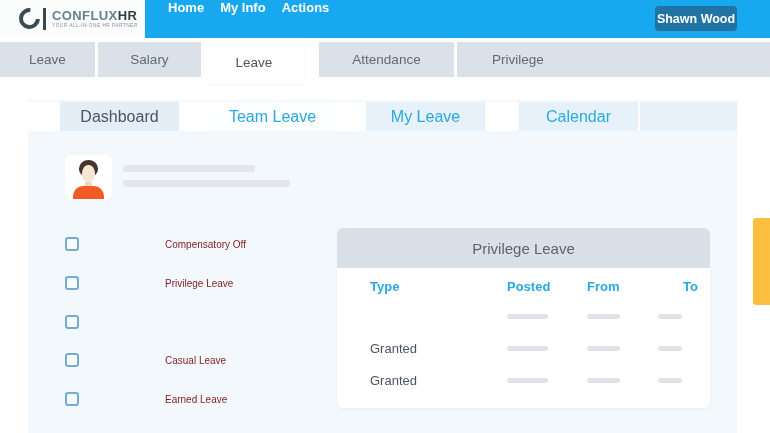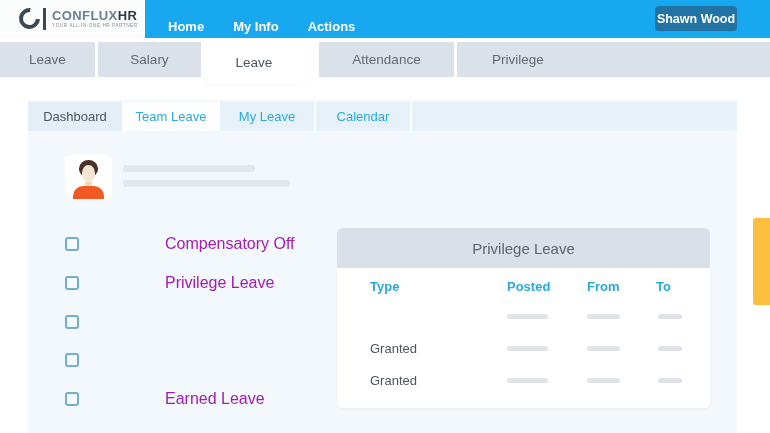--- a/index.html
+++ b/index.html
@@ -12,43 +12,43 @@
   .logo-box { position:absolute; left:0; top:0; width:145px; height:38px; background:#fbfcfc;
     display:flex; align-items:center; padding-left:19px; }
   .logo-icon { position:relative; width:30px; height:26px; flex:0 0 auto; }
   .logo-arc { position:absolute; left:0; top:2px; width:21px; height:21px; border-radius:50%;
     border:4px solid #3A4A55; border-right-color:transparent; transform:rotate(-40deg); }
   .logo-bar { position:absolute; left:24px; top:2px; width:3px; height:22px; background:#3A4A55; }
   .logo-text { display:flex; flex-direction:column; line-height:1; margin-left:3px; }
   .logo-name { font-size:13px; font-weight:700; letter-spacing:.4px; color:#64828F; white-space:nowrap; }
   .logo-name b { color:#2E3D47; font-weight:800; }
   .logo-tagline { font-size:4.8px; color:#8A9299; letter-spacing:.45px; margin-top:2px; white-space:nowrap; }
-  .topnav { position:absolute; left:168px; top:0; height:34px; display:flex; align-items:flex-end; gap:29px; }
+  .topnav { position:absolute; left:168px; top:0; height:34px; display:flex; align-items:flex-start; gap:16px; }
   .topnav .nav-item { color:#ffffff; font-size:13px; font-weight:700; cursor:pointer; white-space:nowrap; }
   .user-btn { position:absolute; left:655px; top:6px; width:82px; height:25px; background:#2173A3;
     border:none; border-radius:4px; color:#fff; font-size:12.5px; font-weight:700;
     font-family:"Liberation Sans", sans-serif; cursor:pointer; }
 
   
   .tabs-row { position:absolute; left:0; top:42px; width:770px; height:35px; display:flex; gap:3px; }
   .tab { height:35px; background:#DBE1E8; color:#5F6A74; font-size:13.5px;
     display:flex; align-items:center; justify-content:center; cursor:pointer; }
   .tab-feed { width:95px; }
   .tab-salary { width:103px; }
   .tab-leave { width:100px; position:relative; top:-2px; height:44px; background:#ffffff;
     color:#4A545E; box-shadow:0 1px 3px rgba(0,0,0,.04); z-index:2; }
   .tab-attendance { width:135px;margin-left:12px; }
   .tab-directory { flex:1; justify-content:flex-start; padding-left:35px; }
 
   
   .content { position:absolute; left:28px; top:100px; width:709px; height:333px; background:#F3F8FD; }
 
   .subtabs { position:absolute; left:0; top:2px; width:709px; height:29px; display:flex; gap:2px; background:#ffffff; }
-  .subtab { width:94px; height:29px; background:#E7F1F9; display:flex; align-items:center;
-    justify-content:center; font-size:13px; color:#2AA9E1; cursor:pointer; }
+  .subtab { width:119px; height:29px; background:#E7F1F9; display:flex; align-items:center;
+    justify-content:center; font-size:16px; color:#2AA9E1; cursor:pointer;margin-left:32px; }
   .subtab-dashboard { color:#4A5560; background:#E4EEF7; }
   .subtab-active { background:#FDFEFF; }
   .subtab-filler { flex:1; background:#E7F1F9; }
 
   
   .avatar-card { position:absolute; left:37px; top:55px; width:47px; height:44px; background:#ffffff;
     border-radius:6px; overflow:hidden; }
   .av-hair { position:absolute; top:5px; left:14px; width:19px; height:17px; background:#4A3229;
     border-radius:50% 50% 45% 45%; }
   .av-face { position:absolute; top:10px; left:17px; width:13px; height:17px; background:#F3E7D4;
@@ -58,30 +58,30 @@
     border-radius:10px 10px 0 0; }
   .skeleton { position:absolute; height:7px; background:#E3E6EA; border-radius:3px; }
   .sk-line1 { left:95px; top:65px; width:132px; }
   .sk-line2 { left:95px; top:80px; width:167px; }
 
   
   .leave-list { position:absolute; left:0; top:125px; width:300px; }
   .leave-row { height:38.7px; display:flex; align-items:center; padding-left:37px; }
   .checkbox { width:14px; height:14px; border:2px solid #72AECF; border-radius:3px;
     background:#F7FBFD; cursor:pointer; flex:0 0 auto; }
-  .leave-label { margin-left:86px; font-size:16px; color:#a21caf; white-space:nowrap; }
+  .leave-label { margin-left:86px; font-size:10px; color:#7f1d1d; white-space:nowrap; }
 
   
   .panel { position:absolute; left:309px; top:128px; width:373px; }
   .panel-header { height:40px; background:#DAE0E8; border-radius:6px 6px 0 0; display:flex;
     align-items:center; justify-content:center; font-size:15px; color:#5A6470; }
   .panel-body { position:relative; height:140px; background:#ffffff; border-radius:0 0 6px 6px;
     box-shadow:0 1px 3px rgba(0,0,0,.05); }
   .col-head { position:absolute; top:11px; font-size:13px; font-weight:700; color:#29A9E2; }
-  .col-type { left:33px; } .col-posted { left:170px; } .col-from { left:250px; } .col-to { left:319px; }
+  .col-type { left:33px; } .col-posted { left:170px; } .col-from { left:250px; } .col-to { left:346px; }
   .t-row-label { position:absolute; left:33px; font-size:13px; color:#4A5560; white-space:nowrap; }
   .bar { position:absolute; height:5px; background:#DFE3E8; border-radius:2.5px; }
   .bar-posted { left:170px; width:41px; } .bar-from { left:250px; width:33px; } .bar-to { left:321px; width:24px; }
 
   
   .side-tab { position:absolute; left:753px; top:218px; width:17px; height:87px; background:#FBBE3E;
     border-radius:3px 0 0 3px; cursor:pointer; }
 </style>
 </head>
 <body>
@@ -141,20 +141,21 @@
       </div>
       <div class="leave-row">
         <span class="checkbox"></span>
         <span class="leave-label">Privilege Leave</span>
       </div>
       <div class="leave-row">
         <span class="checkbox"></span>
       </div>
       <div class="leave-row">
         <span class="checkbox"></span>
+        <span class="leave-label">Casual Leave</span>
       </div>
       <div class="leave-row">
         <span class="checkbox"></span>
         <span class="leave-label">Earned Leave</span>
       </div>
     </div>
 
     <div class="panel">
       <div class="panel-header">Privilege Leave</div>
       <div class="panel-body">

